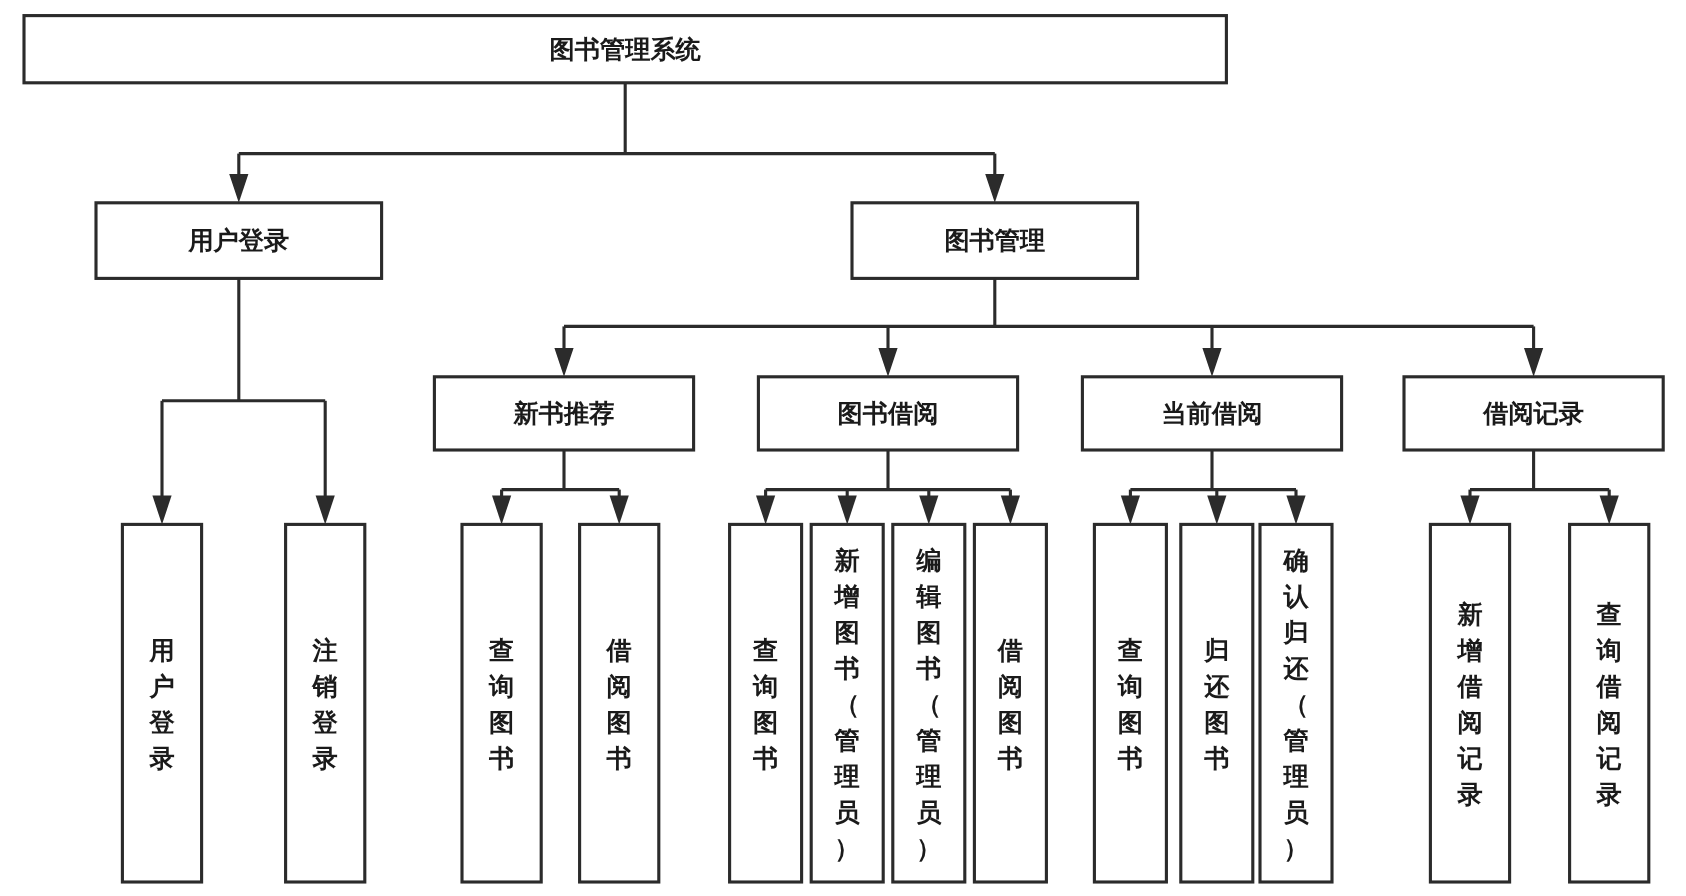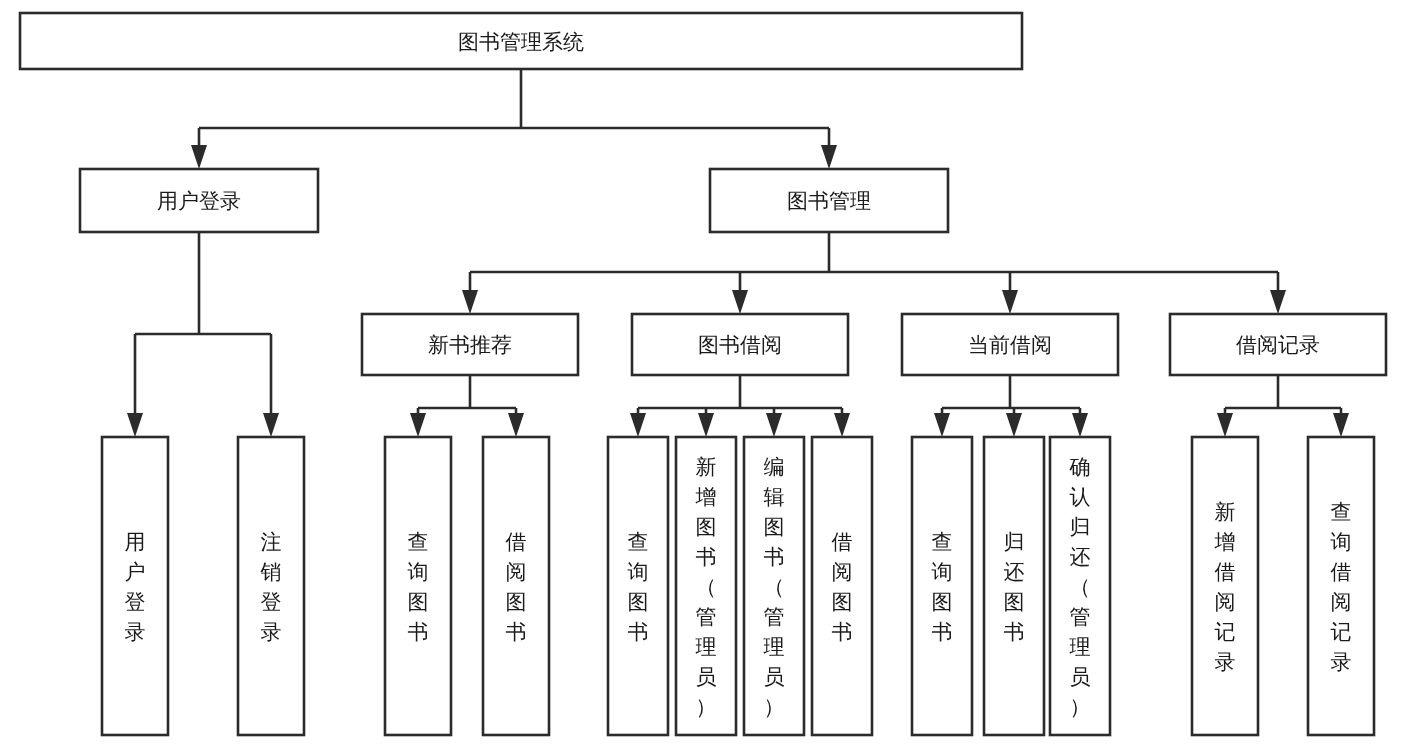--- a/index.html
+++ b/index.html
@@ -12,20 +12,21 @@
     width: 1405px;
     height: 747px;
     font-family: "Liberation Sans", "DejaVu Sans", sans-serif;
     overflow: hidden;
   }
   #diagram-root {
     position: relative;
     width: 1405px;
     height: 657px;
     background: #ffffff;
+    font-weight: bold;
   }
   svg.flowchart {
     position: absolute;
     left: 0;
     top: 0;
     width: 1405px;
     height: 747px;
     display: block;
   }
   .node-box {

